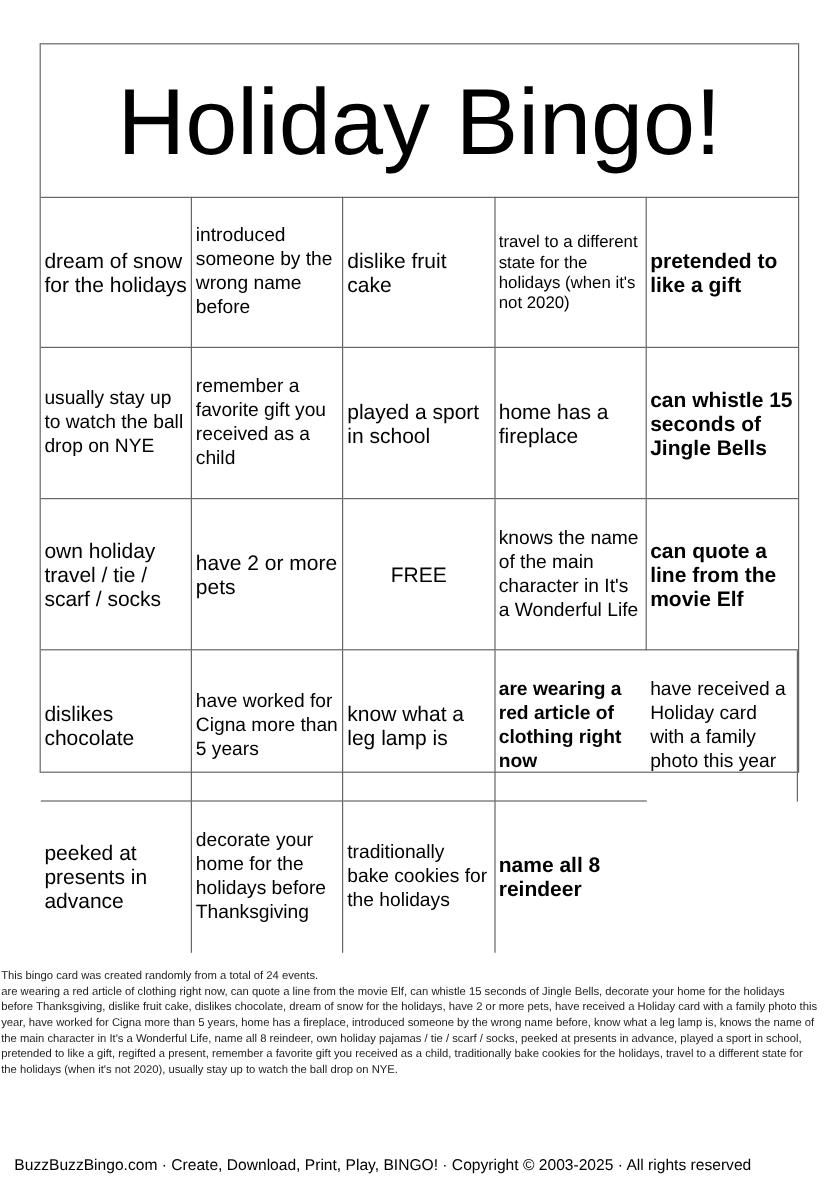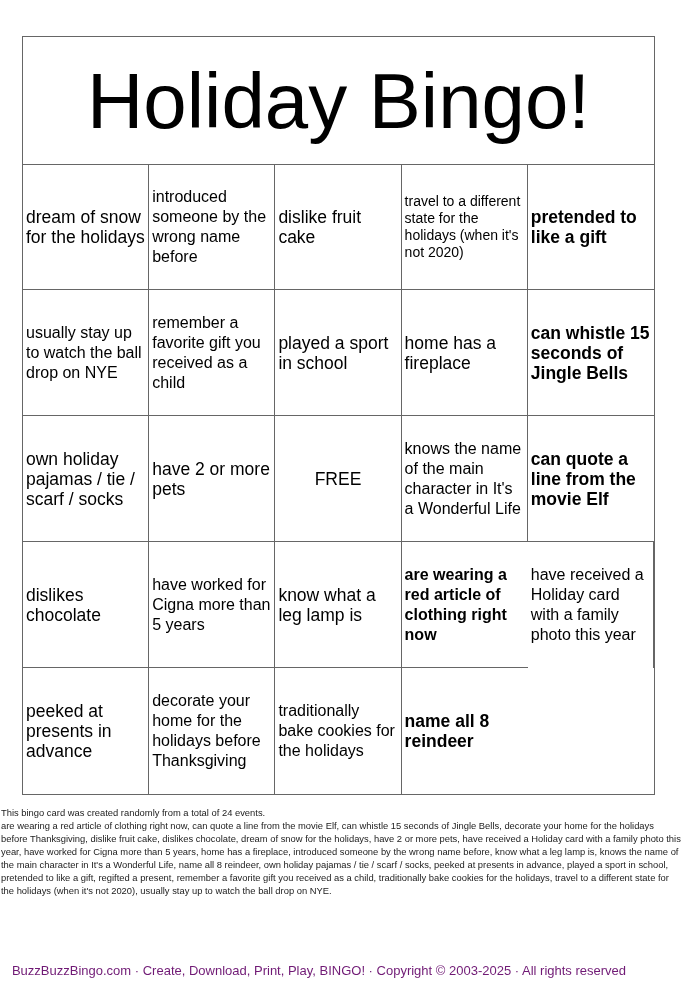--- a/index.html
+++ b/index.html
@@ -1,27 +1,27 @@
 <!DOCTYPE html>
 <html><head>
 <meta charset="utf-8">
 <style>
   html, body { margin:0; padding:0; background:#ffffff; }
   body { width:699px; height:989px; position:relative; overflow:hidden; font-family:"Liberation Sans", sans-serif; color:#000; }
-  .card { position:absolute; left:22px; top:36px; width:633px; height:759px; box-sizing:border-box; border:1px solid #666; }
+  .card { position:absolute; left:33px; top:36px; width:633px; height:608px; box-sizing:border-box; border:1px solid #666; }
   .title-row { position:absolute; left:0; top:0; width:631px; height:127px; border-bottom:1px solid #666; display:flex; align-items:center; justify-content:center; }
   .title { font-size:78px; line-height:1; letter-spacing:0px; }
   .grid { position:absolute; left:0; top:127px; width:631px; height:630px; display:grid; grid-template-columns:repeat(5, 1fr); grid-template-rows:repeat(5, 1fr); }
   .cell { box-sizing:border-box; border-right:1px solid #666; border-bottom:1px solid #666; display:flex; align-items:center; justify-content:center; text-align:left; padding:2px 3px; font-size:17.5px; line-height:20px; }
   .cell.c5 { border-right:none;font-weight:bold; }
   .cell.r5 { border-bottom:none; }
   .cell.small { font-size:14px; line-height:17px; }
   .cell.mid { font-size:16px; line-height:20px; }
   .info { position:absolute; left:1px; top:806px; width:680px; font-size:9.4px; line-height:13px; color:#222; }
-  .footer { position:absolute; left:0; top:963px; width:638px; text-align:center; font-size:13px; color:#701a75; }
+  .footer { position:absolute; left:0; top:963px; width:638px; text-align:center; font-size:13px; color:#000000; }
 </style>
 </head>
 <body>
 
 <div class="card">
   <div class="title-row">
     <span class="title">Holiday Bingo!</span>
   </div>
   <div class="grid">
 
@@ -30,21 +30,21 @@
     <div class="cell">dislike fruit cake</div>
     <div class="cell small">travel to a different state for the holidays (when it's not 2020)</div>
     <div class="cell c5">pretended to like a gift</div>
 
     <div class="cell mid">usually stay up to watch the ball drop on NYE</div>
     <div class="cell mid">remember a favorite gift you received as a child</div>
     <div class="cell">played a sport in school</div>
     <div class="cell">home has a fireplace</div>
     <div class="cell c5">can whistle 15 seconds of Jingle Bells</div>
 
-    <div class="cell">own holiday pajamas / tie / scarf / socks</div>
+    <div class="cell">own holiday travel / tie / scarf / socks</div>
     <div class="cell">have 2 or more pets</div>
     <div class="cell">FREE</div>
     <div class="cell mid">knows the name of the main character in It's a Wonderful Life</div>
     <div class="cell c5">can quote a line from the movie Elf</div>
 
     <div class="cell">dislikes chocolate</div>
     <div class="cell mid">have worked for Cigna more than 5 years</div>
     <div class="cell">know what a leg lamp is</div>
     <div class="cell mid c5">are wearing a red article of clothing right now</div>
 

